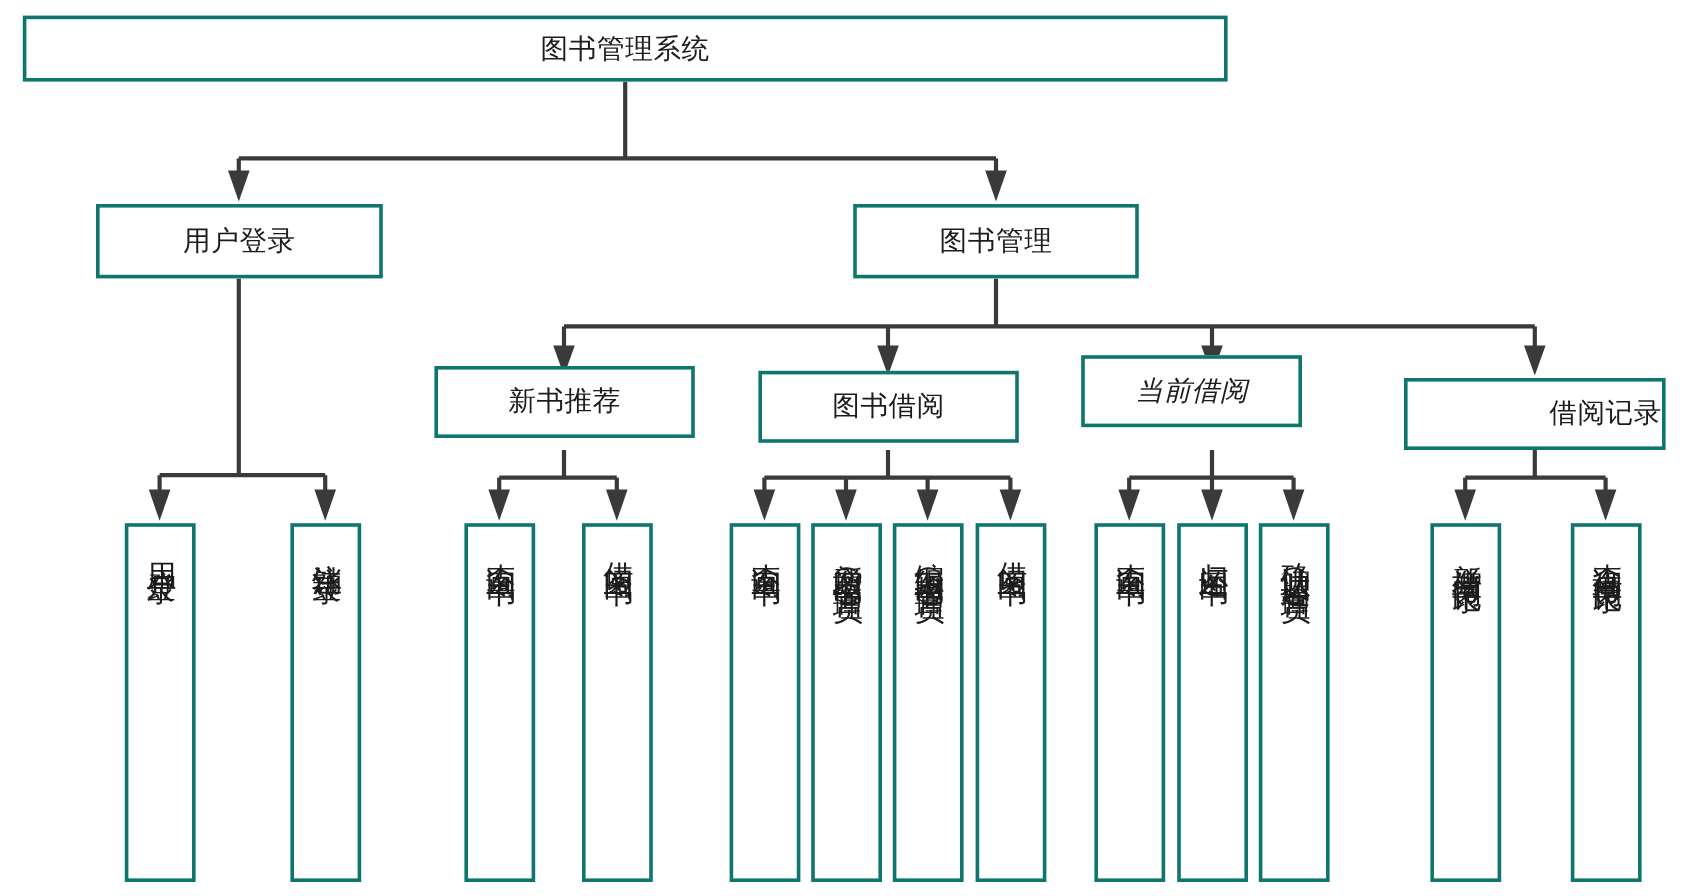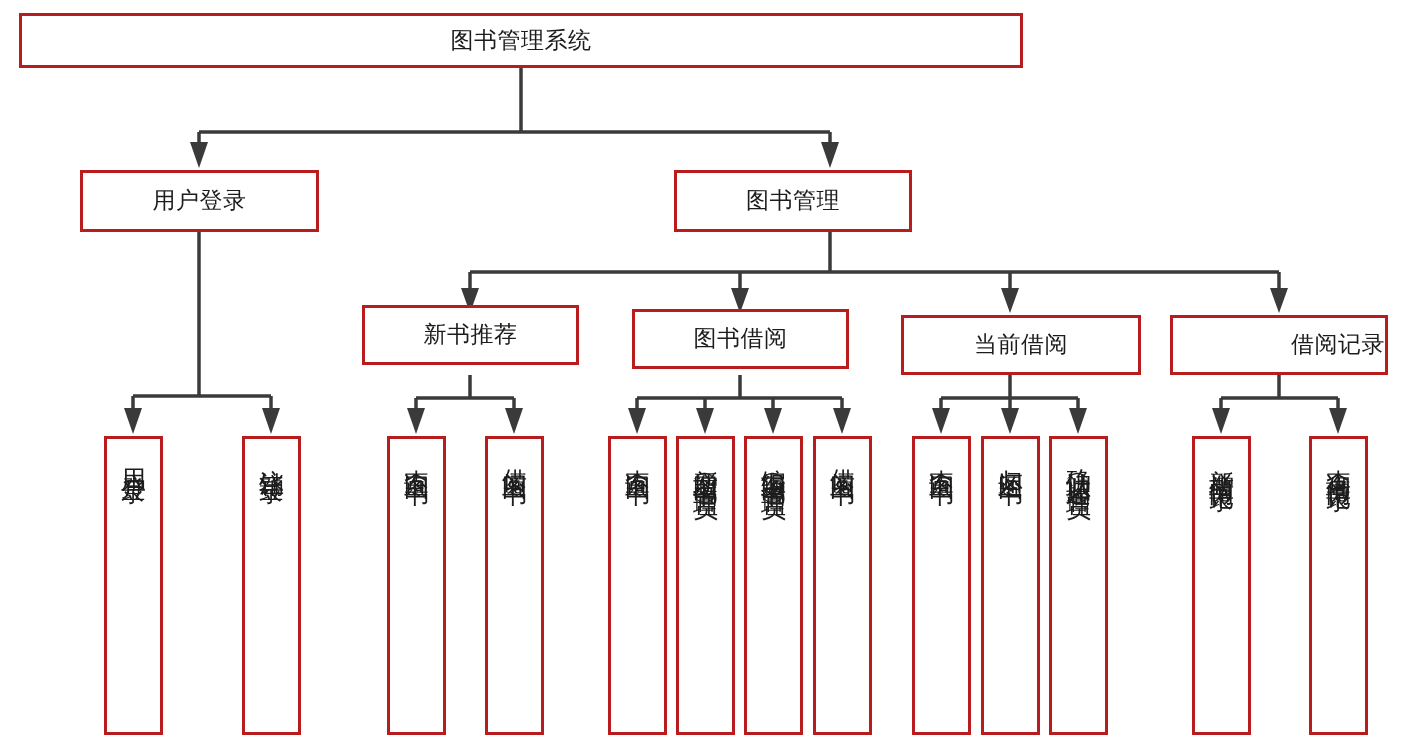--- a/index.html
+++ b/index.html
@@ -23,21 +23,21 @@
     left: 0;
     top: 0;
     width: 1405px;
     height: 747px;
     pointer-events: none;
   }
   .node {
     position: absolute;
     box-sizing: border-box;
     background: #ffffff;
-    border: 3px solid #b91c1c;
+    border: 3px solid #0f766e;
     display: flex;
     align-items: center;
     justify-content: center;
     text-align: center;
   }
   .node .lbl {
     color: #1c1c1c;
     line-height: 1.18;
     letter-spacing: 0.5px;
   }
@@ -150,31 +150,31 @@
     </g>
   </svg>
 
   <div class="node horiz root" style="left:19px; top:13px; width:1004px; height:55px;">
     <span class="lbl">图书管理系统</span>
   </div>
 
   <div class="node horiz" style="left:80px; top:170px; width:239px; height:62px;">
     <span class="lbl">用户登录</span>
   </div>
-  <div class="node horiz" style="left:674px; top:170px; width:238px; height:62px;">
+  <div class="node horiz" style="left:711px; top:170px; width:238px; height:62px;">
     <span class="lbl">图书管理</span>
   </div>
 
   <div class="node horiz" style="left:362px; top:305px; width:217px; height:60px;">
     <span class="lbl">新书推荐</span>
   </div>
   <div class="node horiz" style="left:632px; top:309px; width:217px; height:60px;">
     <span class="lbl">图书借阅</span>
   </div>
-  <div class="node horiz" style="left:901px; top:315px; width:240px; height:60px;">
+  <div class="node horiz" style="left:901px; top:296px; width:184px; height:60px;font-style:italic;">
     <span class="lbl">当前借阅</span>
   </div>
   <div class="node horiz" style="left:1170px; top:315px; width:218px; height:60px;justify-content:flex-end;">
     <span class="lbl">借阅记录</span>
   </div>
 
   <div class="node vert" style="left:104px; top:436px; width:59px; height:299px;">
     <span class="lbl">用户登录</span>
   </div>
   <div class="node vert" style="left:242px; top:436px; width:59px; height:299px;">

